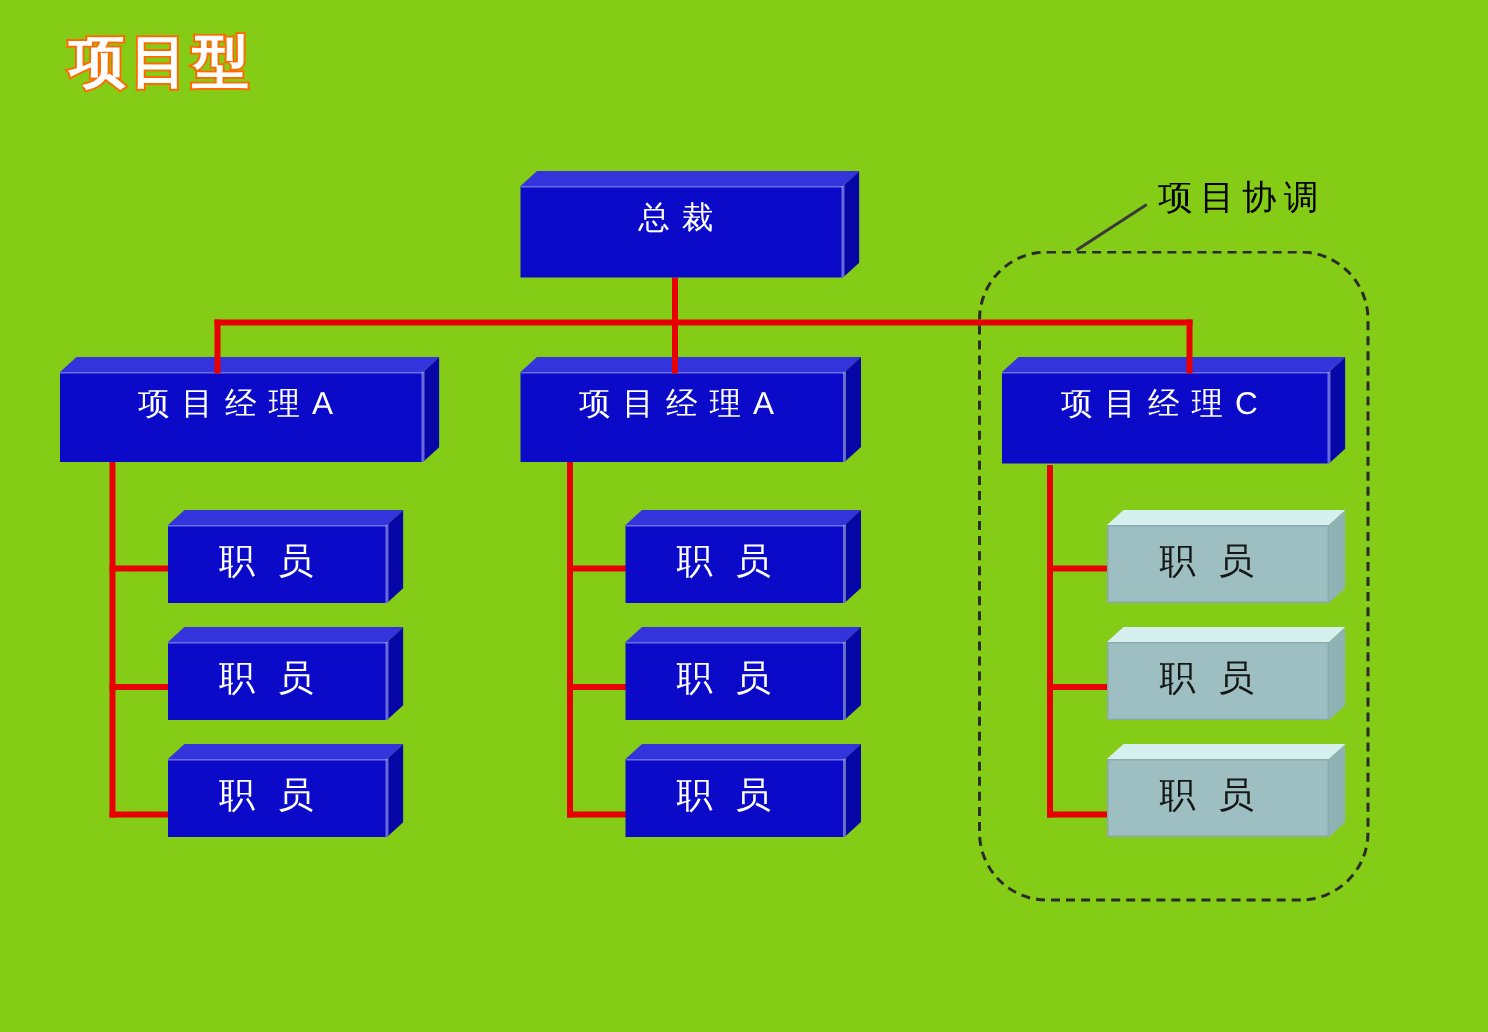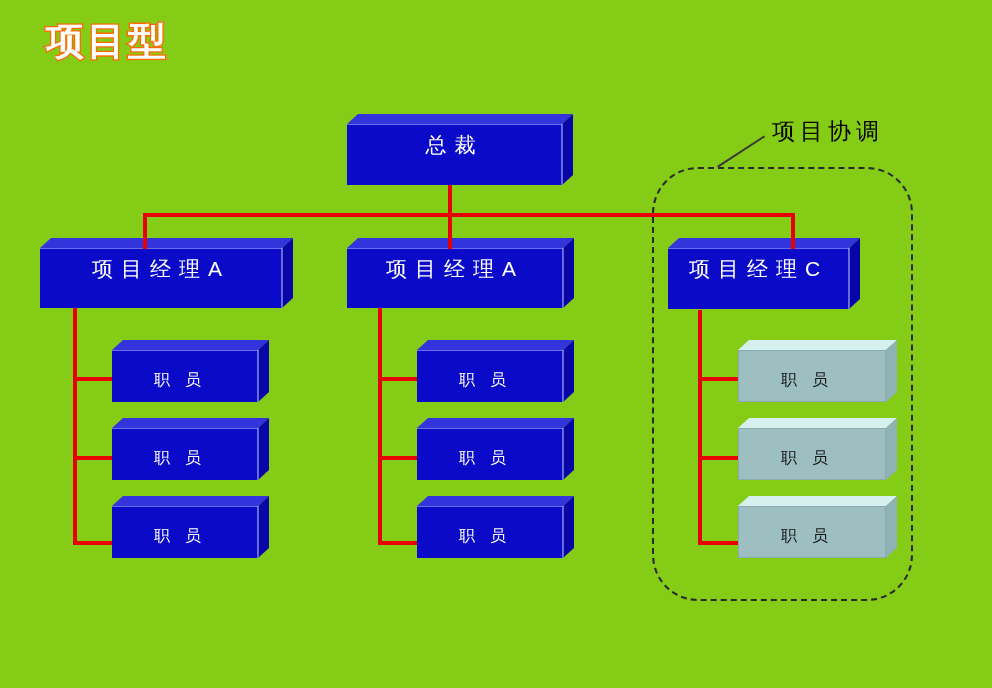--- a/index.html
+++ b/index.html
@@ -25,21 +25,21 @@
   }
   .blue .face-front{
     background:#0a0ac8;color:#ffffff;
     box-shadow:inset 0 1px 0 rgba(190,190,255,.55), inset -1px 0 0 rgba(190,190,255,.55);
   }
   .blue .face-top{background:#3434dd;}
   .blue .face-side{background:#0707a8;box-shadow:inset 1px 0 0 rgba(200,200,255,.5);}
   .cyan .face-front{background:#9dbfc2;color:#161616;box-shadow:inset 0 0 0 1px rgba(120,150,155,.5);}
   .cyan .face-top{background:#d6f0f0;}
   .cyan .face-side{background:#8fb2b5;}
-  .staff .face-front{font-size:16px;letter-spacing:15px;padding-top:20px;}
+  .staff .face-front{font-size:24px;letter-spacing:15px;padding-top:8px;}
   
   .rl{position:absolute;background:#e80000;}
   
   #dashed-group{
     position:absolute;left:652px;top:167px;width:257px;height:430px;
     border:2px dashed #2b2b2b;border-radius:46px;background:transparent;
   }
   #pointer-line{
     position:absolute;left:717px;top:166px;width:56px;height:0;
     border-top:2px solid #3a3a3a;transform:rotate(-33deg);transform-origin:0 0;
@@ -96,21 +96,21 @@
   <div class="box3d blue" style="left:40px;top:248px;width:242px;height:60px">
     <div class="face-top"></div>
     <div class="face-side"></div>
     <div class="face-front">项目经理A</div>
   </div>
   <div class="box3d blue" style="left:347px;top:248px;width:216px;height:60px">
     <div class="face-top"></div>
     <div class="face-side"></div>
     <div class="face-front">项目经理A</div>
   </div>
-  <div class="box3d blue" style="left:668px;top:248px;width:181px;height:61px">
+  <div class="box3d blue" style="left:668px;top:248px;width:218px;height:61px">
     <div class="face-top"></div>
     <div class="face-side"></div>
     <div class="face-front">项目经理C</div>
   </div>
 
   <div class="box3d blue staff" style="left:112px;top:350px;width:146px;height:52px">
     <div class="face-top"></div>
     <div class="face-side"></div>
     <div class="face-front">职员</div>
   </div>

